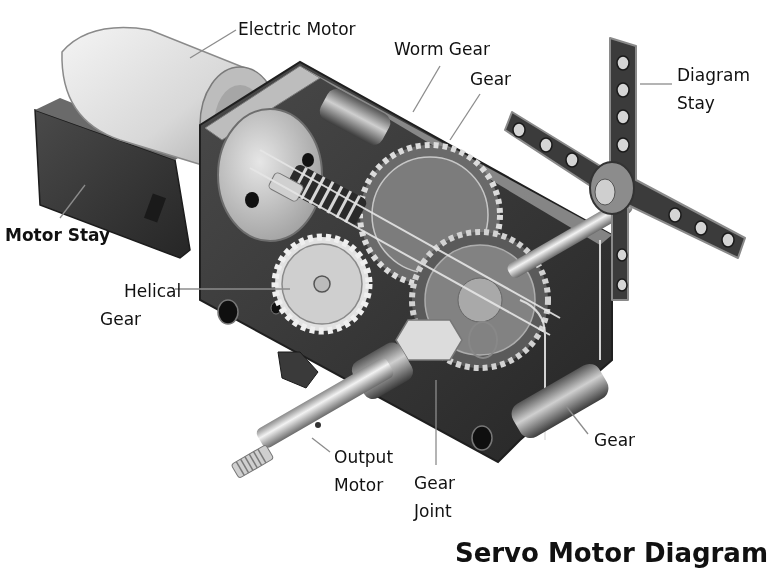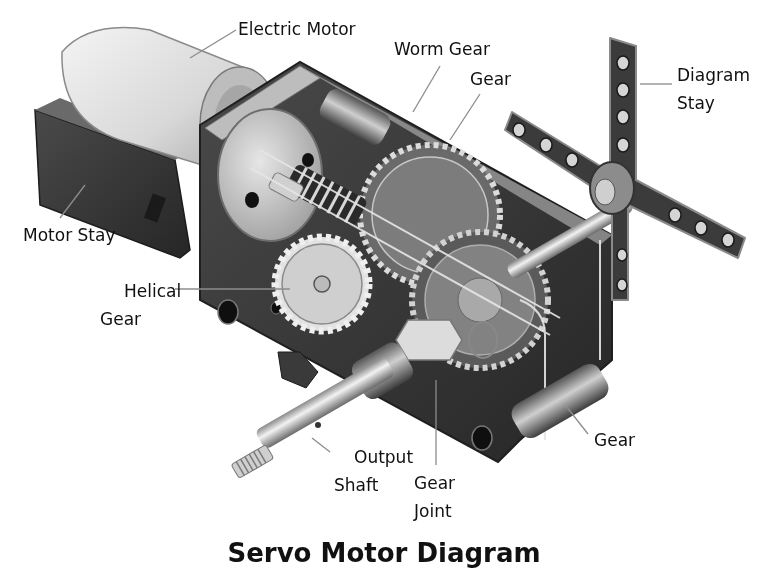--- a/index.html
+++ b/index.html
@@ -1,21 +1,21 @@
 <!DOCTYPE html>
 <html><head>
 <meta charset="utf-8">
 <style>
   html, body { margin: 0; padding: 0; background: #ffffff; }
   body { width: 768px; height: 587px; position: relative; overflow: hidden;
          font-family: "DejaVu Sans", "Liberation Sans", sans-serif; }
   #stage { position: absolute; left: 0; top: 0; width: 768px; height: 587px; }
   .label { position: absolute; font-size: 17px; color: #111; line-height: 26px;
            font-family: "DejaVu Sans", sans-serif; white-space: nowrap; }
-  .title { position: absolute; left: 0; width: 768px; top: 538px; text-align: center;
+  .title { position: absolute; left: 0; width: 768px; top: 538px; text-align: right;
            font-weight: bold; font-size: 26px; color: #111;
            font-family: "DejaVu Sans", sans-serif; }
 </style>
 </head>
 <body>
 
 <div id="stage">
   <svg width="768" height="587" viewBox="0 0 768 587" xmlns="http://www.w3.org/2000/svg">
     <defs>
       <linearGradient id="motorBody" x1="0" y1="0" x2="1" y2="1">
@@ -171,23 +171,23 @@
       <line x1="588" y1="434" x2="566" y2="406"></line>
     </g>
   </svg>
 
   
   <div class="label" style="left:394px; top:36px;">Worm Gear</div>
   <div class="label" style="left:238px; top:16px;">Electric Motor</div>
   <div class="label" style="left:470px; top:66px;">Gear</div>
   <div class="label" style="left:677px; top:62px;">Diagram</div>
   <div class="label" style="left:677px; top:90px;">Stay</div>
-  <div class="label" style="left:23px; top:222px;">Motor Stay</div>
+  <div class="label" style="left:5px; top:222px;font-weight:bold;">Motor Stay</div>
   <div class="label" style="left:100px; top:278px;margin-left:24px;">Helical</div>
   <div class="label" style="left:100px; top:306px;">Gear</div>
-  <div class="label" style="left:334px; top:444px;margin-left:20px;">Output</div>
-  <div class="label" style="left:334px; top:472px;">Shaft</div>
+  <div class="label" style="left:334px; top:444px;">Output</div>
+  <div class="label" style="left:334px; top:472px;">Motor</div>
   <div class="label" style="left:414px; top:470px;">Gear</div>
   <div class="label" style="left:414px; top:498px;">Joint</div>
   <div class="label" style="left:594px; top:427px;">Gear</div>
 
   <div class="title">Servo Motor Diagram</div>
 </div>
 
 </body></html>

